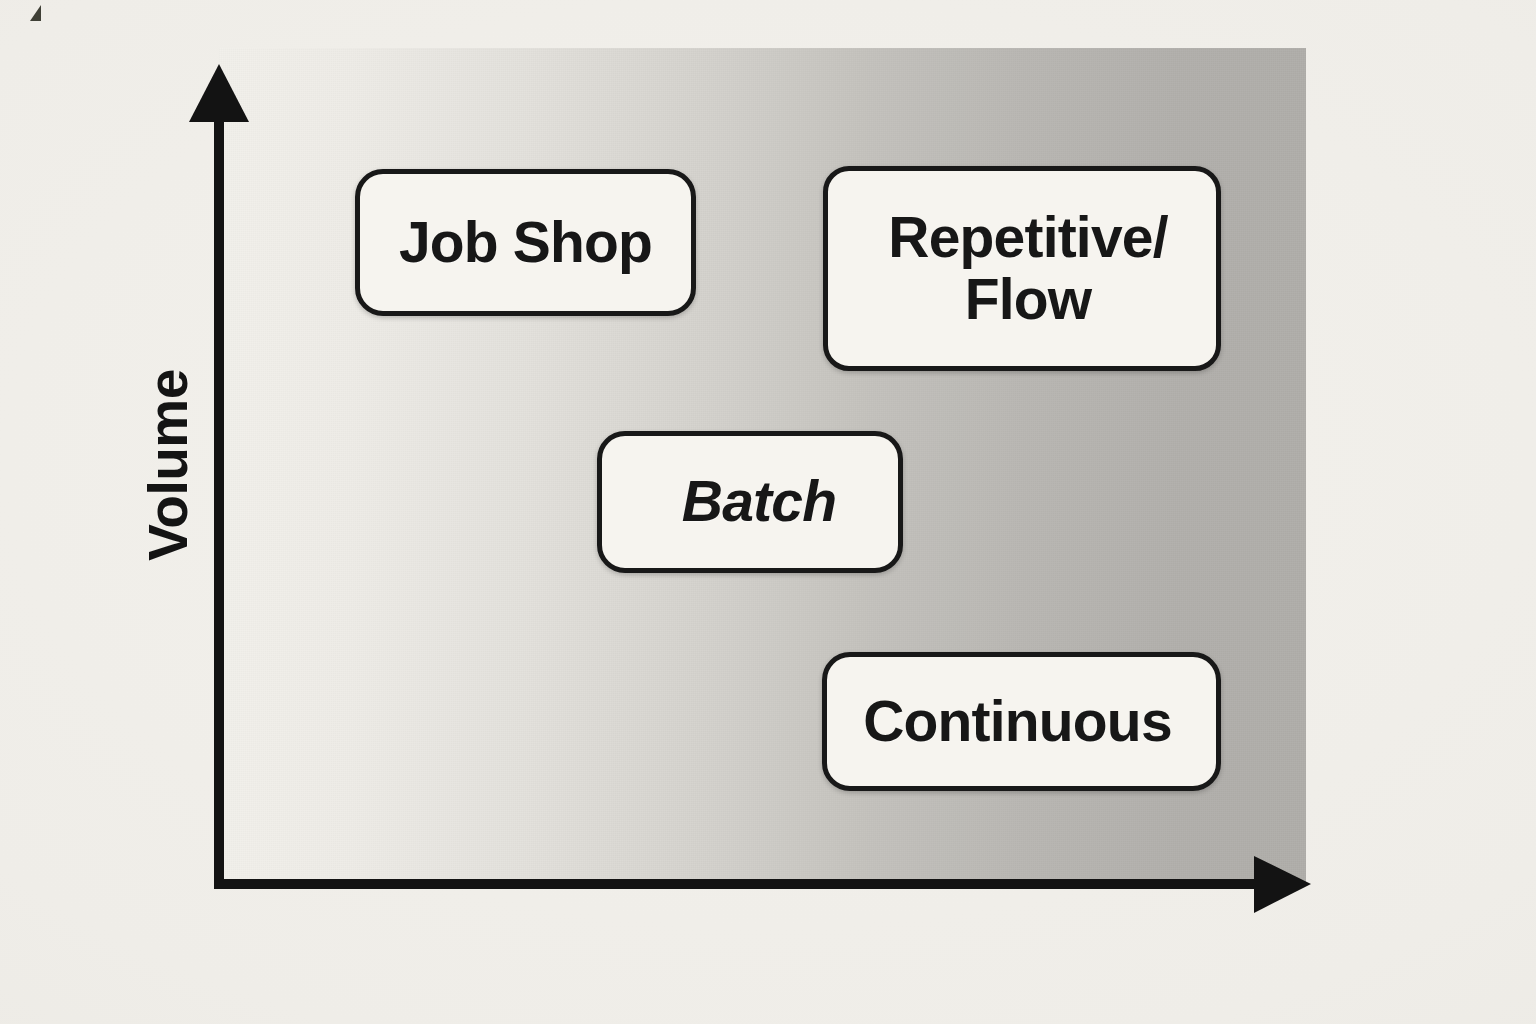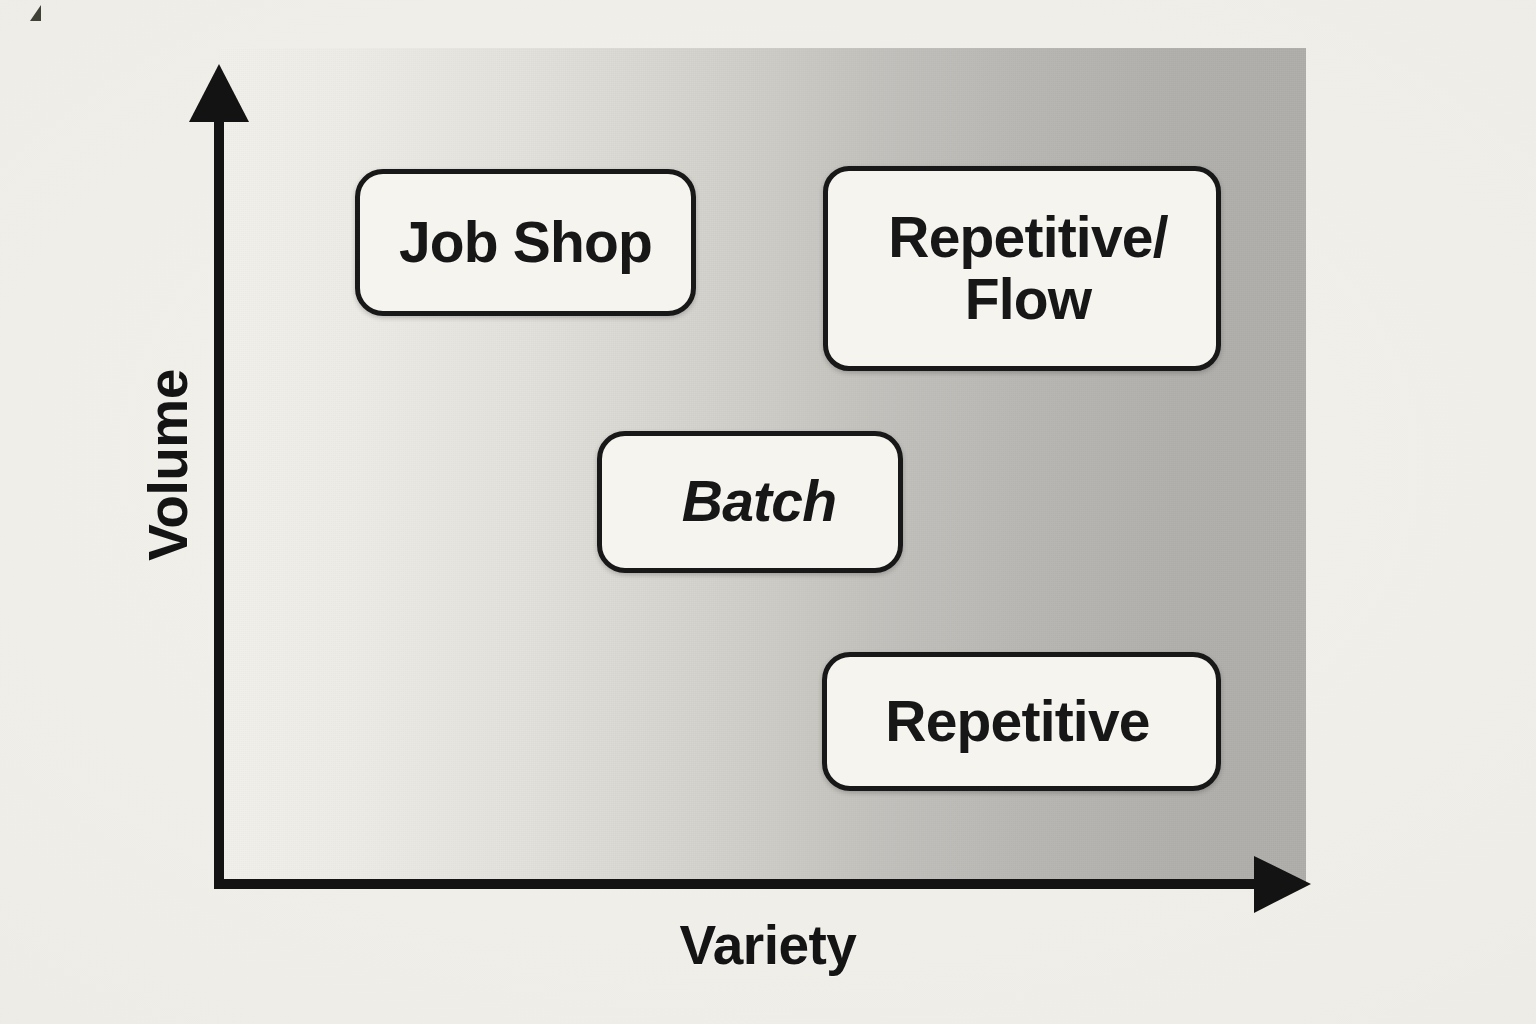--- a/index.html
+++ b/index.html
@@ -147,32 +147,31 @@
 
     <polygon points="219,64 249,122 189,122" fill="#131313"></polygon>
 
     <rect x="214" y="879" width="1060" height="10" fill="#131313"></rect>
 
     <polygon points="1311,884 1254,856 1254,913" fill="#131313"></polygon>
   </svg>
 
   <div class="axis-title" id="y-axis-title">Volume</div>
 
-  <div class="axis-title" id="x-axis-title">Variety</div>
 
   <div class="box" id="box-job-shop">
     <span class="box-label">Job Shop</span>
   </div>
 
   <div class="box" id="box-repetitive">
     <span class="box-label">Repetitive/
 Flow</span>
   </div>
 
   <div class="box" id="box-batch">
     <span class="box-label">Batch</span>
   </div>
 
   <div class="box" id="box-continuous">
-    <span class="box-label">Repetitive</span>
+    <span class="box-label">Continuous</span>
   </div>
 
 </div>
 
 </body></html>

